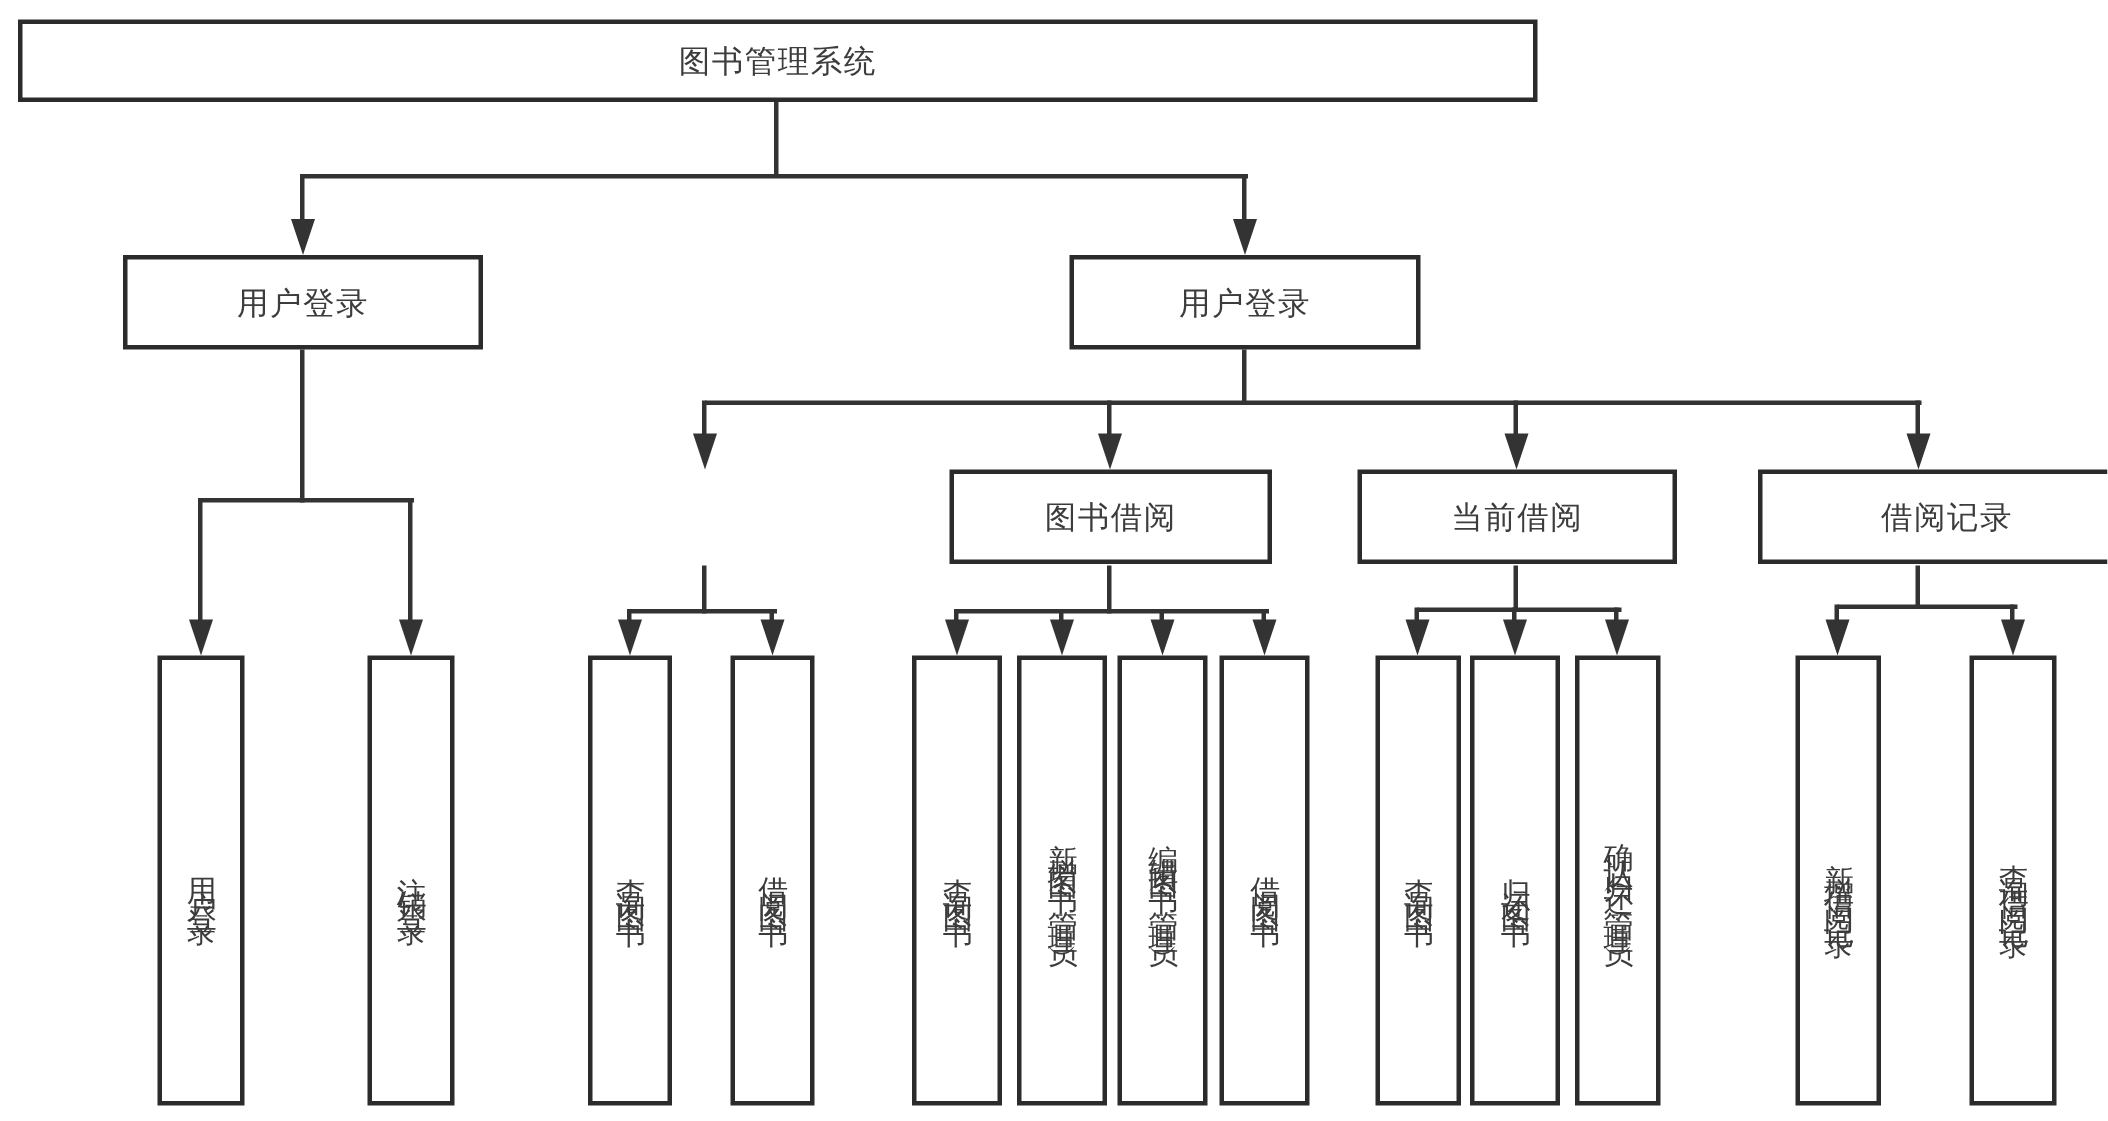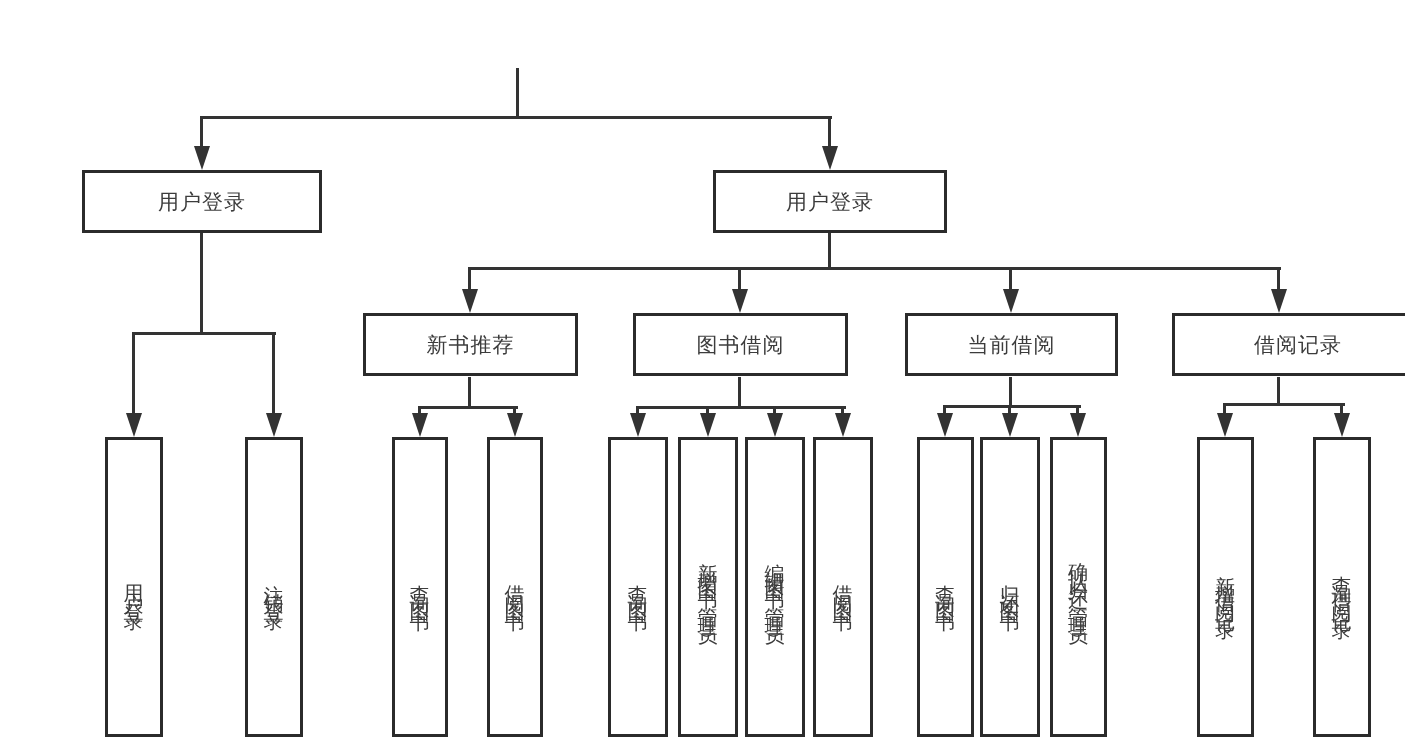--- a/index.html
+++ b/index.html
@@ -30,31 +30,31 @@
   .watermark{
     position:absolute;right:12px;bottom:4px;font-size:21px;
     color:var(--watermark);letter-spacing:1px;white-space:nowrap;
   }
 </style>
 </head>
 <body>
 
 <div class="canvas">
 
+  <div class="box h" style="left:12px;top:13px;width:1013px;height:55px;">
+    <span>图书管理系统</span>
+  </div>
 
   <div class="box h" style="left:82px;top:170px;width:240px;height:63px;">
     <span>用户登录</span>
   </div>
   <div class="box h" style="left:713px;top:170px;width:234px;height:63px;">
     <span>用户登录</span>
   </div>
 
-  <div class="box h" style="left:363px;top:313px;width:215px;height:63px;">
-    <span>新书推荐</span>
-  </div>
   <div class="box h" style="left:633px;top:313px;width:215px;height:63px;">
     <span>图书借阅</span>
   </div>
   <div class="box h" style="left:905px;top:313px;width:213px;height:63px;">
     <span>当前借阅</span>
   </div>
   <div class="box h" style="left:1172px;top:313px;width:252px;height:63px;">
     <span>借阅记录</span>
   </div>
 

